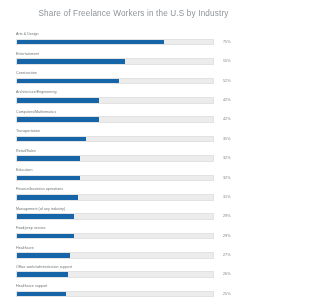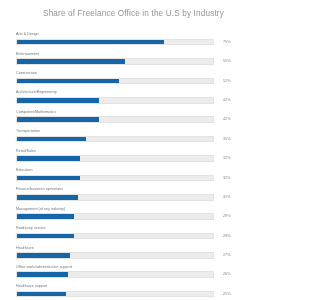--- a/index.html
+++ b/index.html
@@ -85,21 +85,21 @@
     padding-left: 9px;
     white-space: nowrap;
     letter-spacing: 0.05px;
   }
 </style>
 </head>
 <body>
 
 <div class="chart-card">
 
-  <div class="chart-title">Share of Freelance Office in the U.S by Industry</div>
+  <div class="chart-title">Share of Freelance Workers in the U.S by Industry</div>
 
   <div class="bars-area">
       <div class="bar-row">
         <div class="bar-main">
           <div class="bar-label">Arts &amp; Design</div>
           <div class="bar-track" style="background: rgb(236, 236, 236);">
             <div class="bar-fill" style="width: 75%; background: rgb(21, 101, 168);"></div>
           </div>
         </div>
         <div class="bar-value">75%</div>

